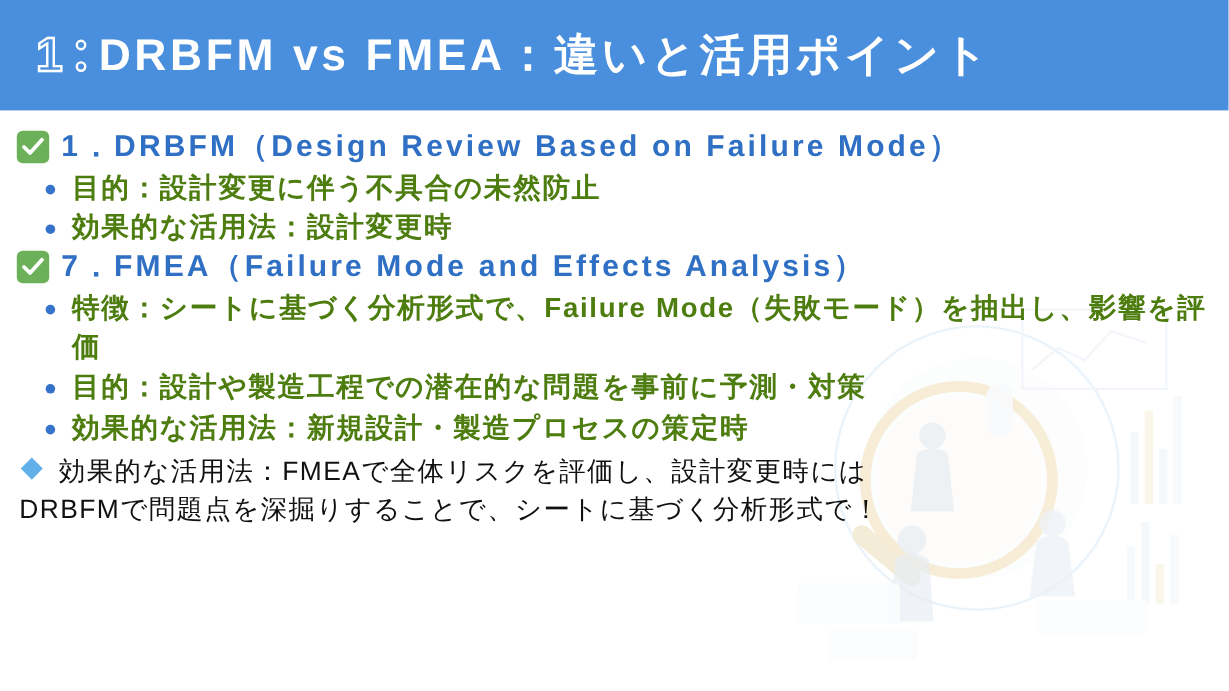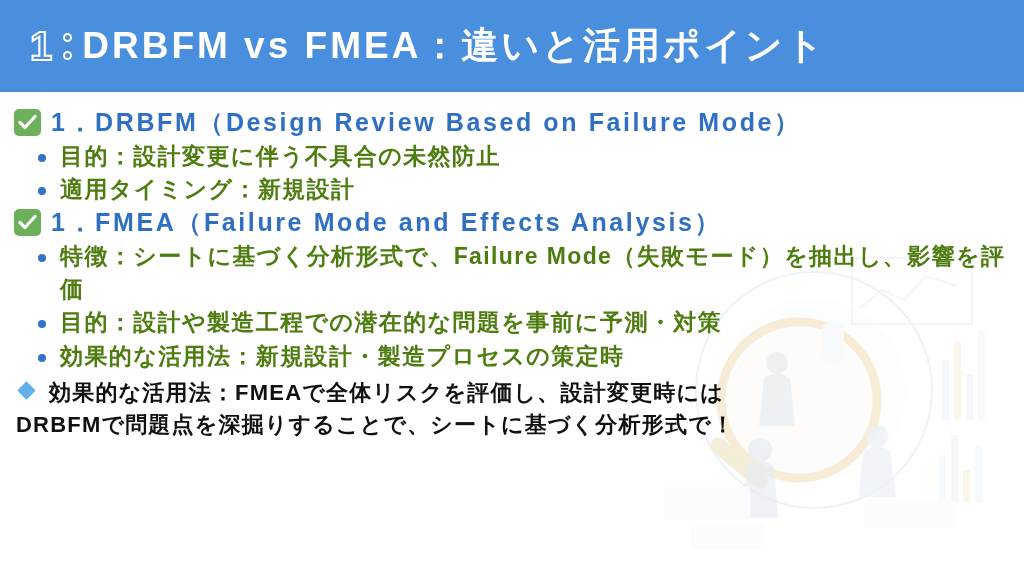--- a/index.html
+++ b/index.html
@@ -116,21 +116,21 @@
     width:8px; height:8px;
     background:#3572c9;
     border-radius:50%;
   }
 
   
   .footer {
     margin:4px 0 0 6px;
     color:#111111;
     font-size:22px;
-    font-weight:bold;
+    font-weight:normal;
     letter-spacing:1.2px;
     line-height:1.45;
   }
   .footer .line1 { display:flex; align-items:flex-start; }
   .diamond {
     flex:0 0 auto;
     width:13px; height:13px;
     background:#62b0ea;
     transform:rotate(45deg);
     margin:7px 16px 0 6px;
@@ -203,30 +203,30 @@
     <div class="section-head">
       <span class="check-box">
         <svg width="19" height="17" viewBox="0 0 19 17">
             <path d="M2 8.5 L7 13.5 L17 2.5" fill="none" stroke="#ffffff" stroke-width="3.2" stroke-linecap="round" stroke-linejoin="round"></path>
           </svg>
       </span>
       <span class="section-head-text">1．DRBFM（Design Review Based on Failure Mode）</span>
     </div>
     <ul class="bullets">
       <li>目的：設計変更に伴う不具合の未然防止</li>
-      <li>適用タイミング：新規設計</li>
+      <li>効果的な活用法：設計変更時</li>
     </ul>
 
     <div class="section-head">
       <span class="check-box">
         <svg width="19" height="17" viewBox="0 0 19 17">
             <path d="M2 8.5 L7 13.5 L17 2.5" fill="none" stroke="#ffffff" stroke-width="3.2" stroke-linecap="round" stroke-linejoin="round"></path>
           </svg>
       </span>
-      <span class="section-head-text">1．FMEA（Failure Mode and Effects Analysis）</span>
+      <span class="section-head-text">7．FMEA（Failure Mode and Effects Analysis）</span>
     </div>
     <ul class="bullets">
       <li>特徴：シートに基づく分析形式で、Failure Mode（失敗モード）を抽出し、影響を評価</li>
       <li>目的：設計や製造工程での潜在的な問題を事前に予測・対策</li>
       <li>効果的な活用法：新規設計・製造プロセスの策定時</li>
     </ul>
 
     <div class="footer">
       <div class="line1">
         <span class="diamond"></span>

